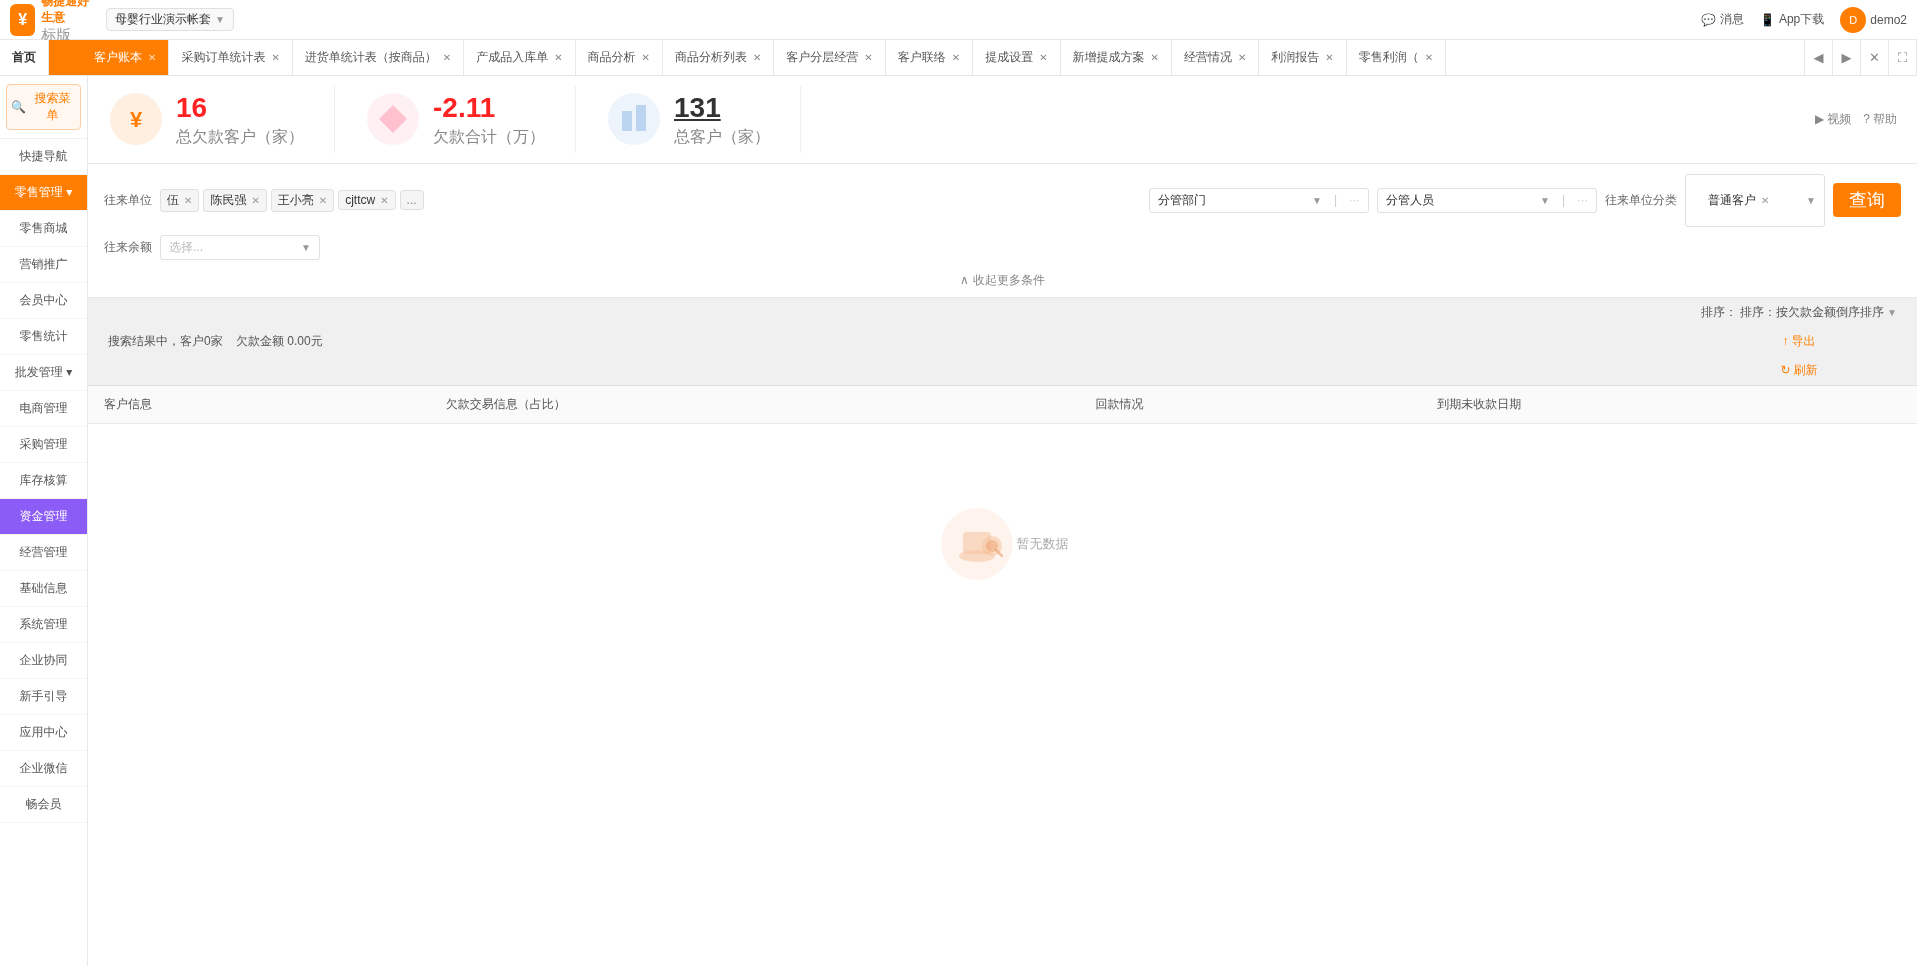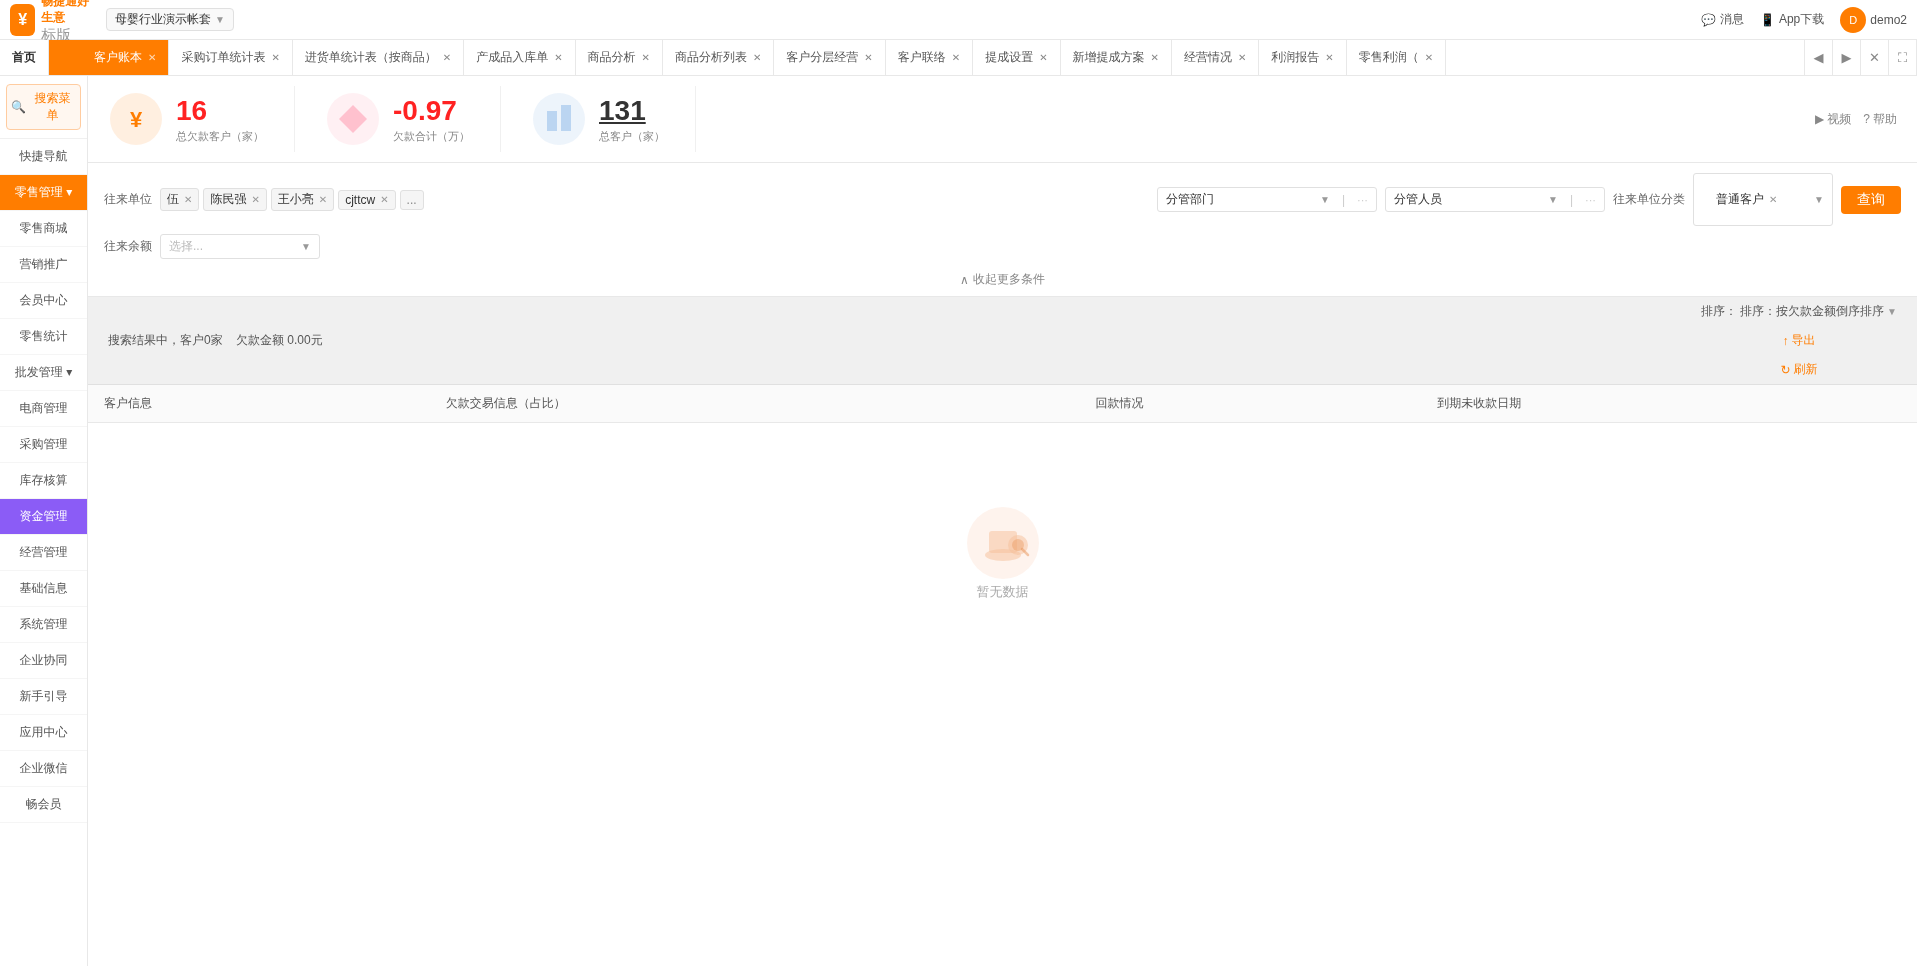--- a/index.html
+++ b/index.html
@@ -56,21 +56,21 @@
     
     .stats-bar {
       display: flex; background: #fff; border-bottom: 1px solid #e8e8e8;
       padding: 10px 20px; gap: 0; align-items: center;
     }
     .stat-card { display: flex; align-items: center; gap: 12px; padding: 5px 30px 5px 0; border-right: 1px solid #f0f0f0; margin-right: 30px; }
     .stat-card:last-child { border-right: none; }
     .stat-text { }
     .stat-number { font-size: 28px; font-weight: bold; color: #ff2222; line-height: 1.2; }
     .stat-number-dark { font-size: 28px; font-weight: bold; color: #333; text-decoration: underline; line-height: 1.2; }
-    .stat-label { font-size: 11px; color: #888; margin-top: 2px; }
+    .stat-label { font-size: 16px; color: #888; margin-top: 2px; }
     .stat-number-negative { font-size: 28px; font-weight: bold; color: #ff2222; line-height: 1.2; }
     .stats-bar-right { margin-left: auto; display: flex; align-items: center; gap: 12px; }
     .video-btn { font-size: 12px; color: #888; cursor: pointer; display: flex; align-items: center; gap: 3px; }
 
     
     .filter-area { background: #fff; padding: 10px 16px 0; border-bottom: 1px solid #e8e8e8; }
     .filter-row { display: flex; align-items: center; flex-wrap: wrap; gap: 8px; margin-bottom: 8px; }
     .filter-label { font-size: 12px; color: #666; white-space: nowrap; }
     .filter-tags { display: flex; flex-wrap: wrap; gap: 4px; align-items: center; flex: 1; }
     .filter-tag { display: flex; align-items: center; gap: 3px; background: #f5f5f5; border: 1px solid #e0e0e0; border-radius: 3px; padding: 2px 6px; font-size: 12px; color: #333; }
@@ -87,25 +87,25 @@
     .sort-select { display: flex; align-items: center; gap: 3px; cursor: pointer; }
     .action-btn-sm { display: flex; align-items: center; gap: 3px; cursor: pointer; color: #ff7d00; }
 
     
     .table-container { flex: 1; overflow: auto; background: #fff; }
     .data-table { width: 100%; border-collapse: collapse; }
     .data-table th { background: #fafafa; border-bottom: 1px solid #e8e8e8; padding: 10px 16px; font-size: 12px; color: #555; font-weight: normal; text-align: left; white-space: nowrap; }
     .data-table td { border-bottom: 1px solid #f0f0f0; padding: 10px 16px; font-size: 12px; color: #333; }
 
     
-    .empty-state { display: flex; flex-direction: column; align-items: center; justify-content: center; padding: 80px 20px; }
+    .empty-state { display: flex; flex-direction: row; align-items: center; justify-content: center; padding: 80px 20px; }
     .empty-text { font-size: 13px; color: #aaa; }
 
     
-    .query-btn { background: #ff7d00; color: #fff; border: none; border-radius: 4px; padding: 5px 16px; font-size: 14px; cursor: pointer; white-space: nowrap; }
+    .query-btn { background: #ff7d00; color: #fff; border: none; border-radius: 4px; padding: 5px 16px; font-size: 18px; cursor: pointer; white-space: nowrap; }
 
     .chevron { font-size: 10px; color: #999; }
   </style>
 </head>
 <body>
 
 <div class="top-bar">
   <div class="top-bar-left">
     <div class="logo-area">
       <div class="logo-icon">¥</div>
@@ -287,21 +287,21 @@
       </div>
 
       <div class="stat-card">
         <div style="position:relative;width:56px;height:56px;">
           <svg width="56" height="56" viewBox="0 0 56 56" fill="none">
             <circle cx="28" cy="28" r="26" fill="#ff6b8a" opacity="0.10"></circle>
             <polygon points="28,14 42,28 28,42 14,28" fill="#ff6b8a" opacity="0.35"></polygon>
           </svg>
         </div>
         <div class="stat-text">
-          <div class="stat-number-negative">-0.97</div>
+          <div class="stat-number-negative">-2.11</div>
           <div class="stat-label">欠款合计（万）</div>
         </div>
       </div>
 
       <div class="stat-card">
         <div style="position:relative;width:56px;height:56px;">
           <svg width="56" height="56" viewBox="0 0 56 56" fill="none">
             <circle cx="28" cy="28" r="26" fill="#4a90d9" opacity="0.10"></circle>
             <rect x="16" y="20" width="10" height="20" fill="#4a90d9" opacity="0.3"></rect>
             <rect x="30" y="14" width="10" height="26" fill="#4a90d9" opacity="0.3"></rect>

